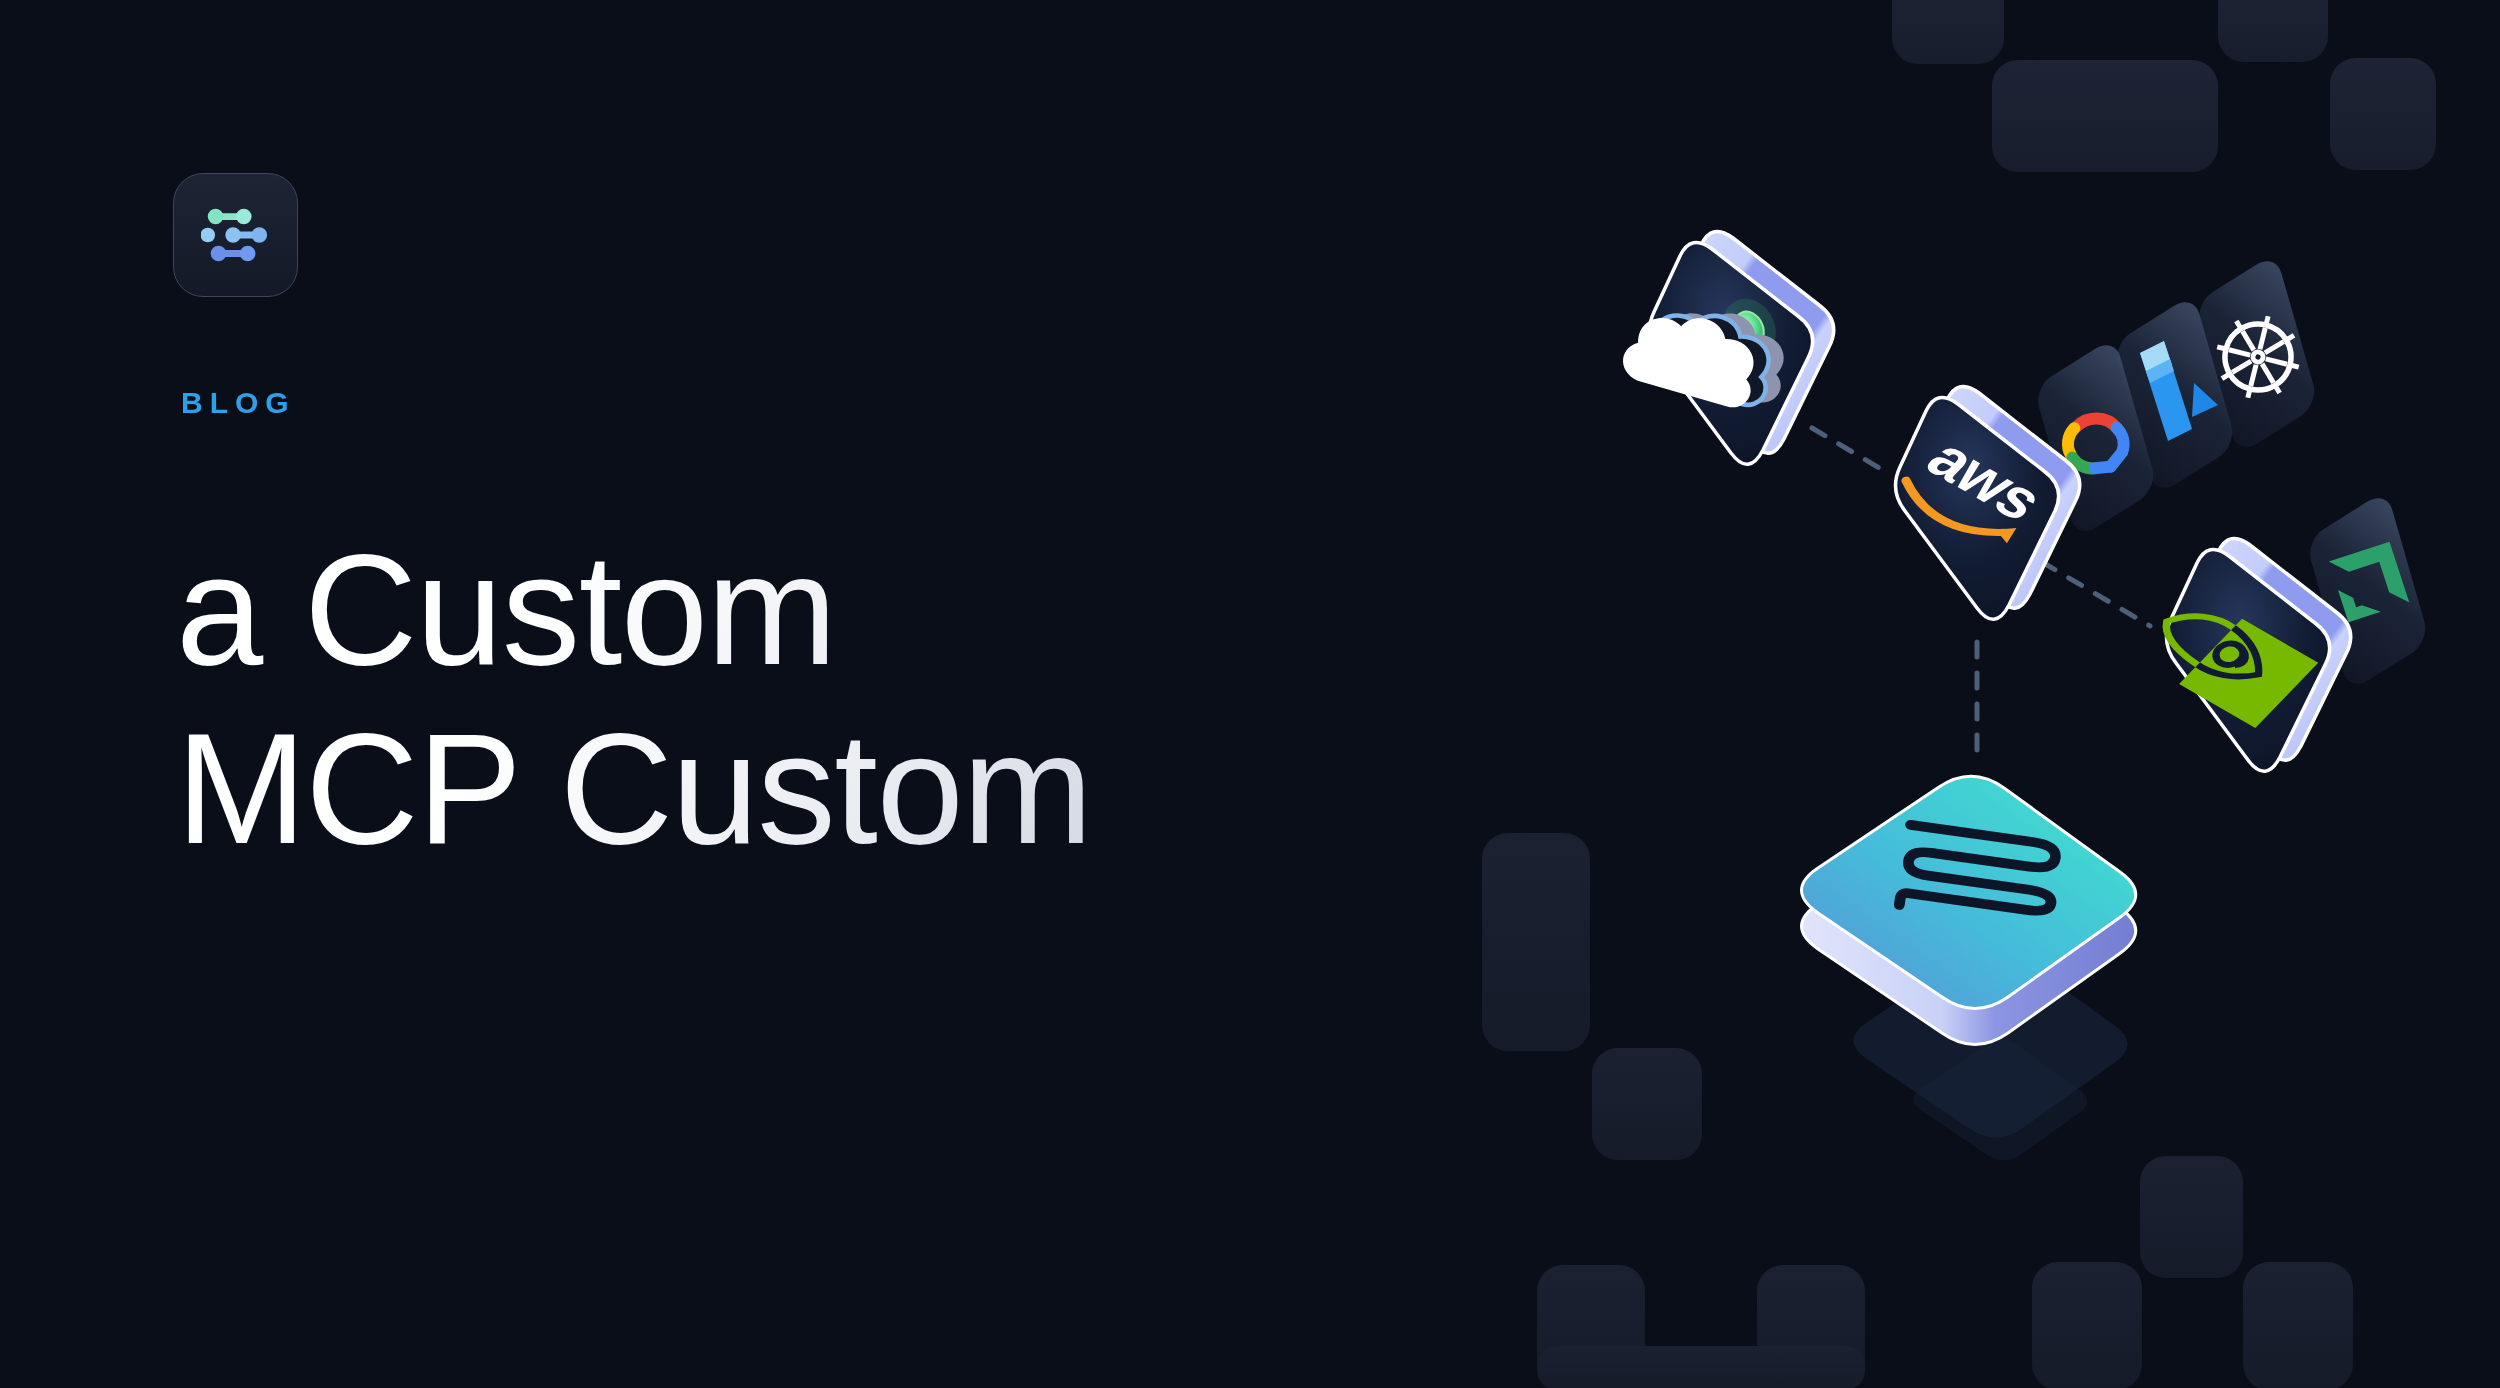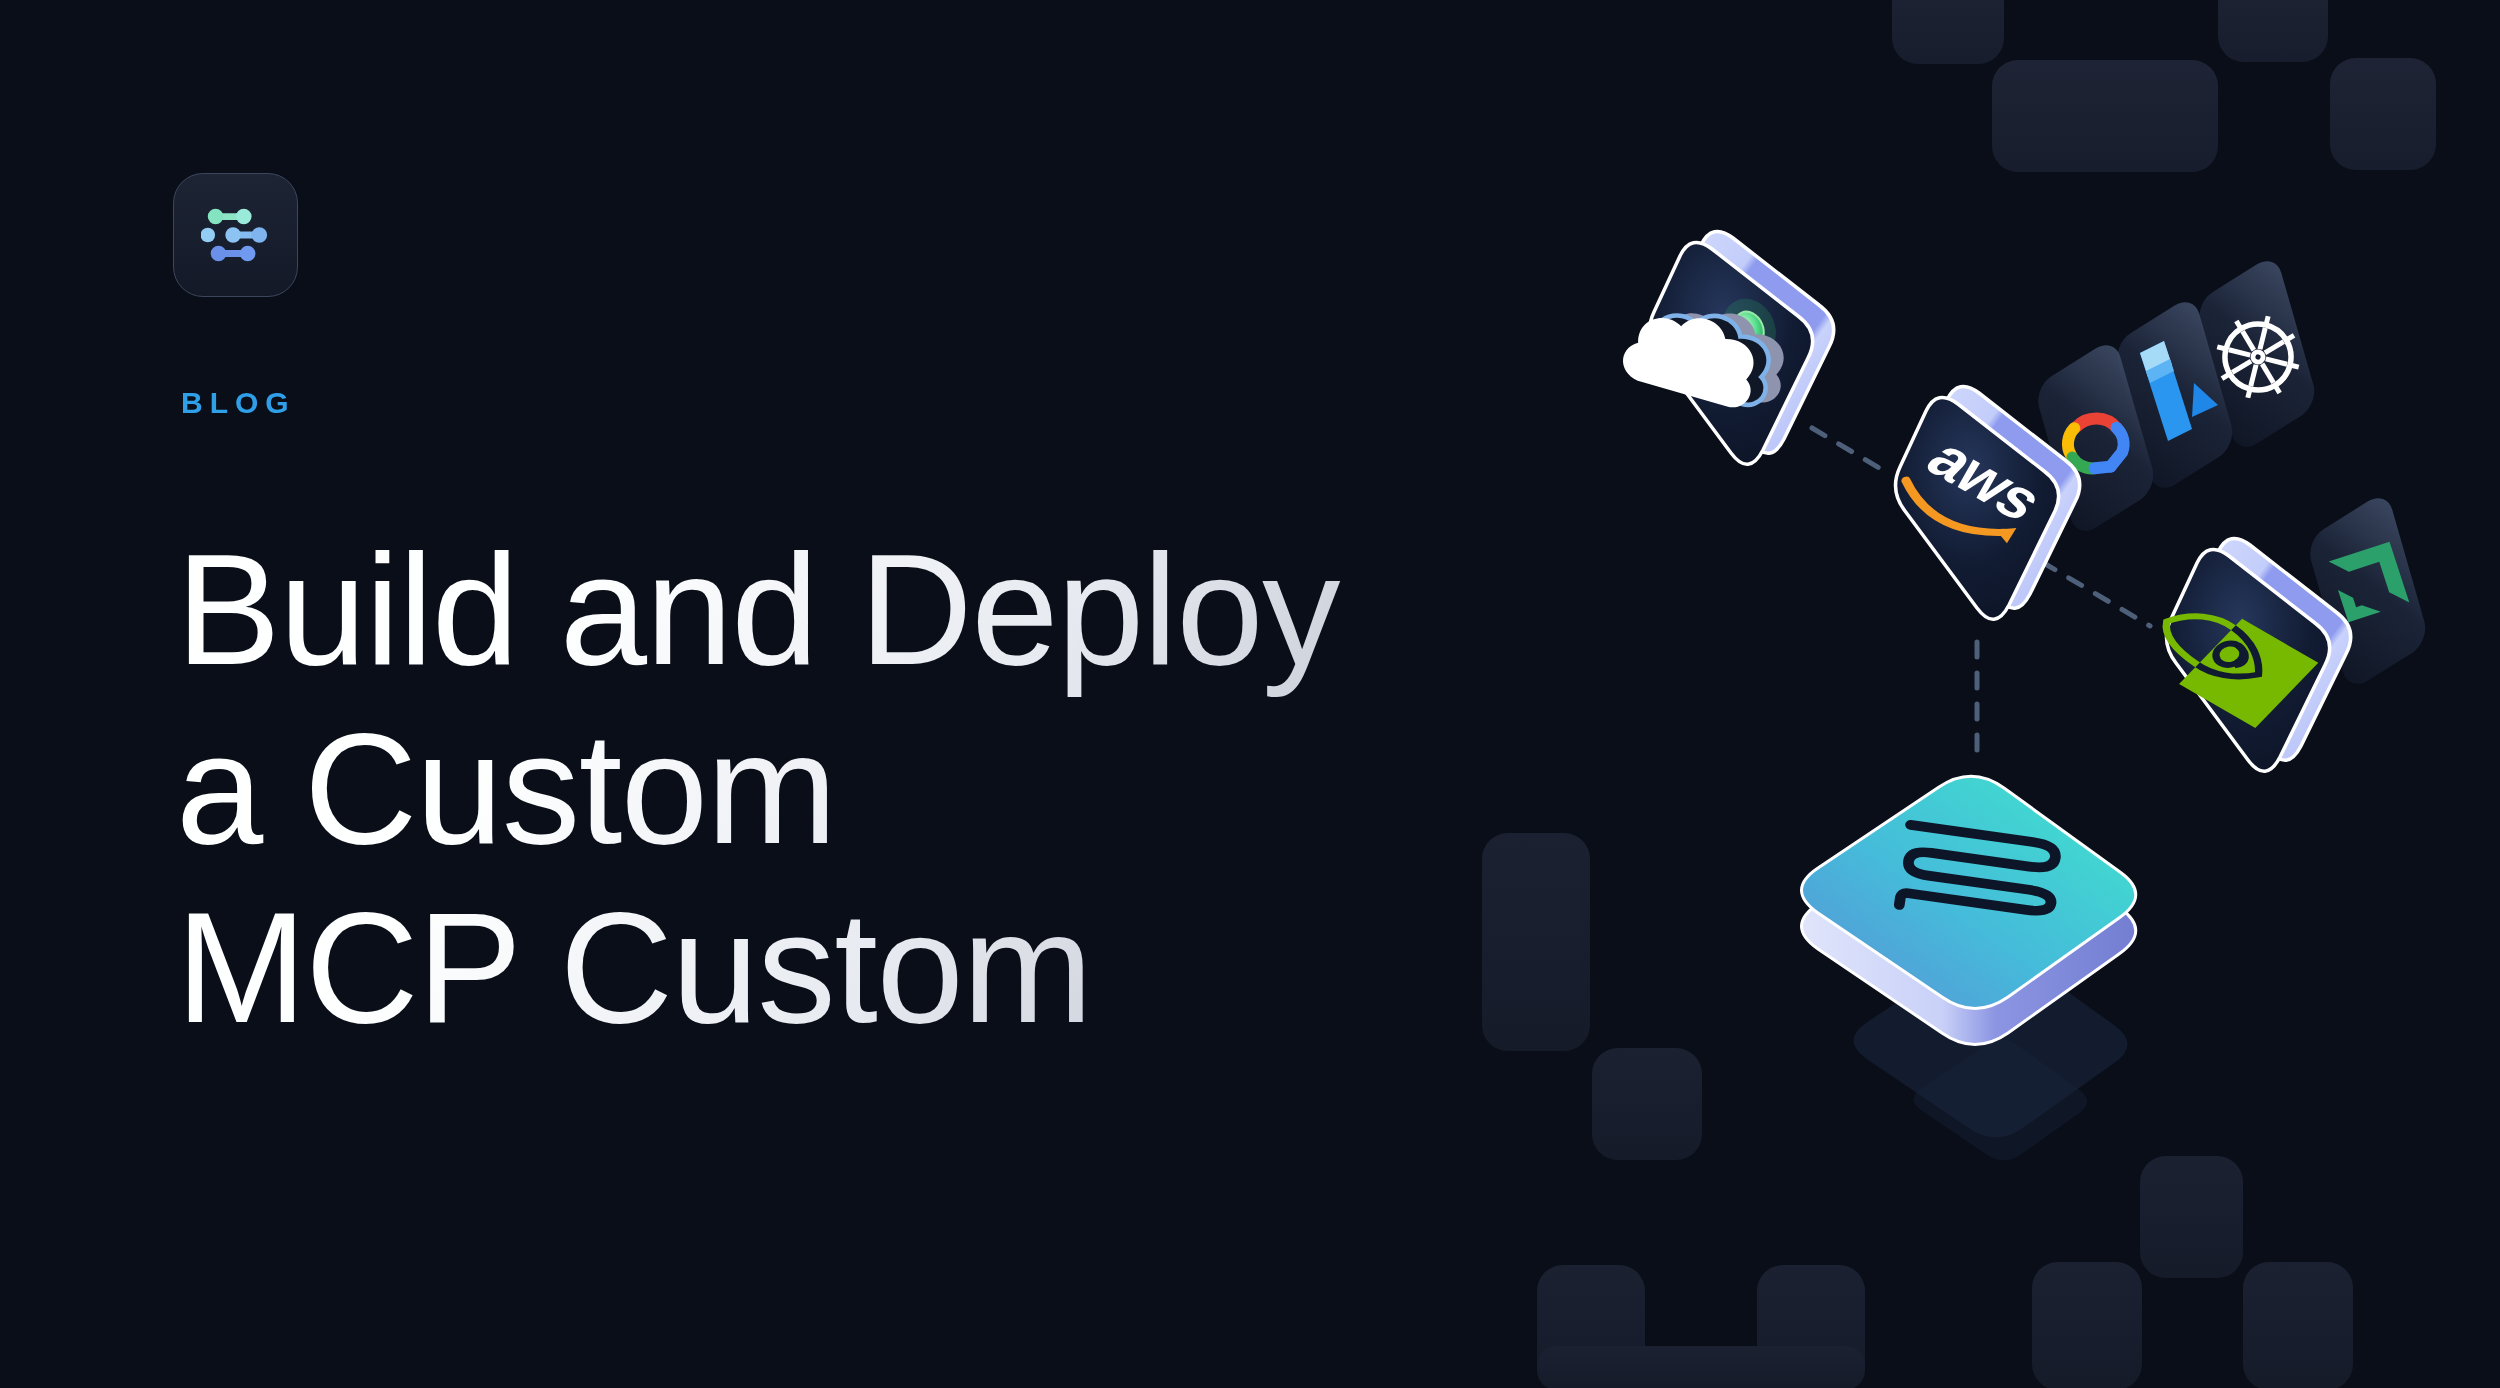--- a/index.html
+++ b/index.html
@@ -72,21 +72,20 @@
         <line x1="18" y1="48" x2="48" y2="48" stroke="#6a90ea" stroke-width="7"></line>
         <circle cx="18" cy="48" r="8" fill="#6a90ea"></circle>
         <circle cx="48" cy="48" r="8" fill="#7099f0"></circle>
       </g>
     </svg>
   </div>
 
   <div class="eyebrow">BLOG</div>
 
   <h1 class="title" style="margin:0;">
-    <span>Build and Deploy</span>
     <span>a Custom</span>
     <span>MCP Custom</span>
   </h1>
 
   <svg class="illus" width="2500" height="1388" viewBox="0 0 2500 1388">
     <defs>
 
       <path id="tileFace" d="M -19,-96 L 67,-29 Q 90,-12 77,13 L 32,105 Q 18,132 0,108 L -72,11 Q -88,-10 -77,-33 L -51,-89 Q -40,-112 -19,-96 Z"></path>
 
       <path id="cubeFace" d="M 36,-104 L 152,-20 Q 184,3 151,26 L 40,105 Q 7,128 -26,105 L -150,21 Q -183,-2 -150,-24 L -29,-105 Q 4,-127 36,-104 Z"></path>

